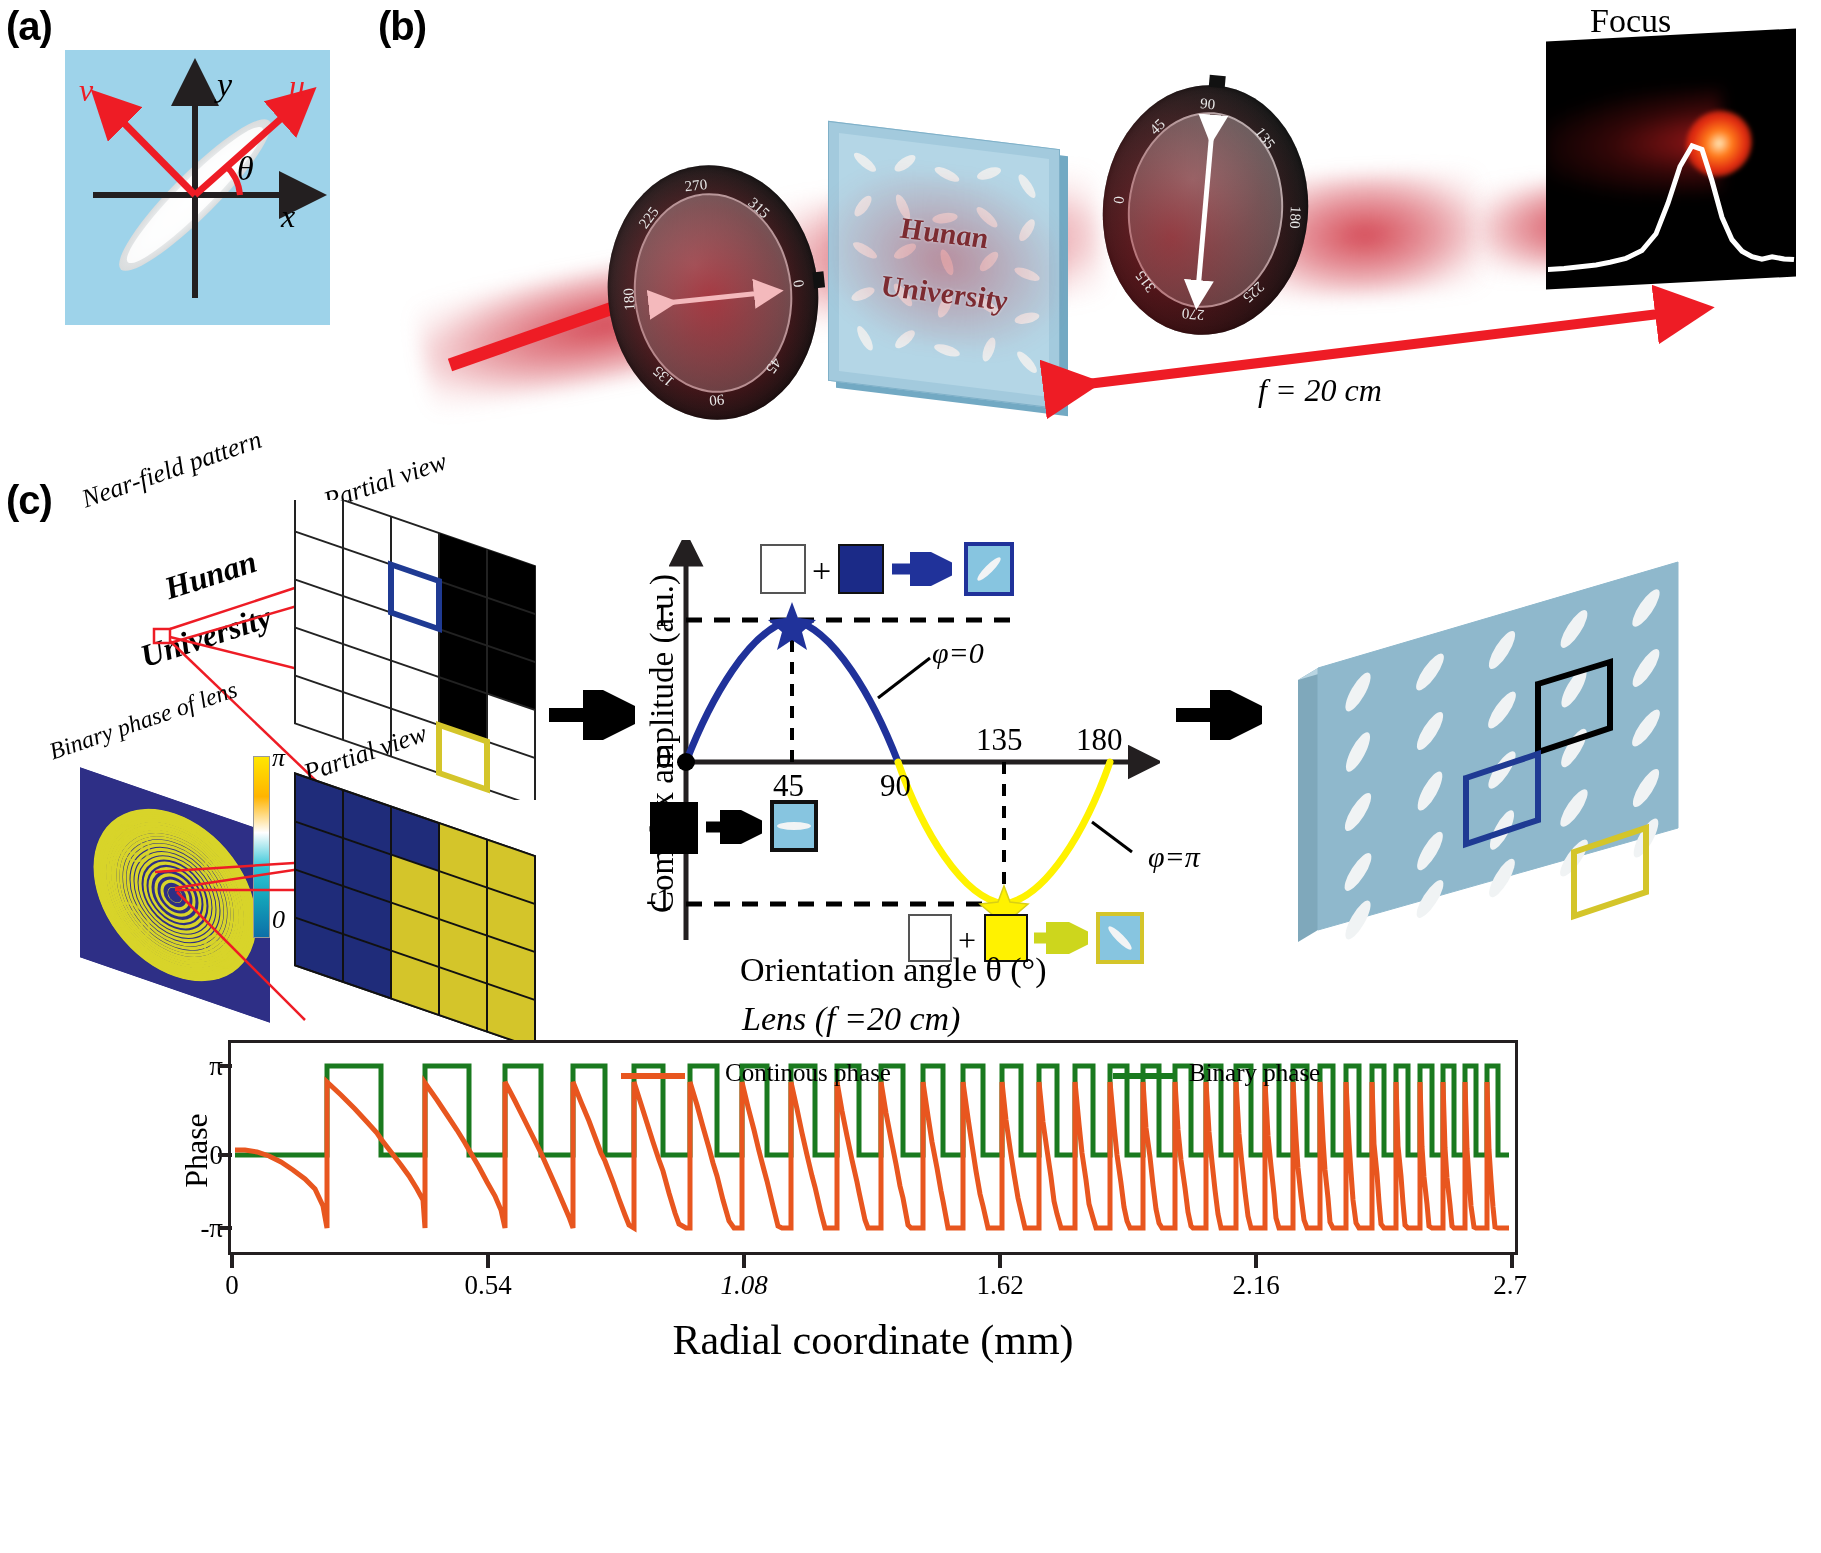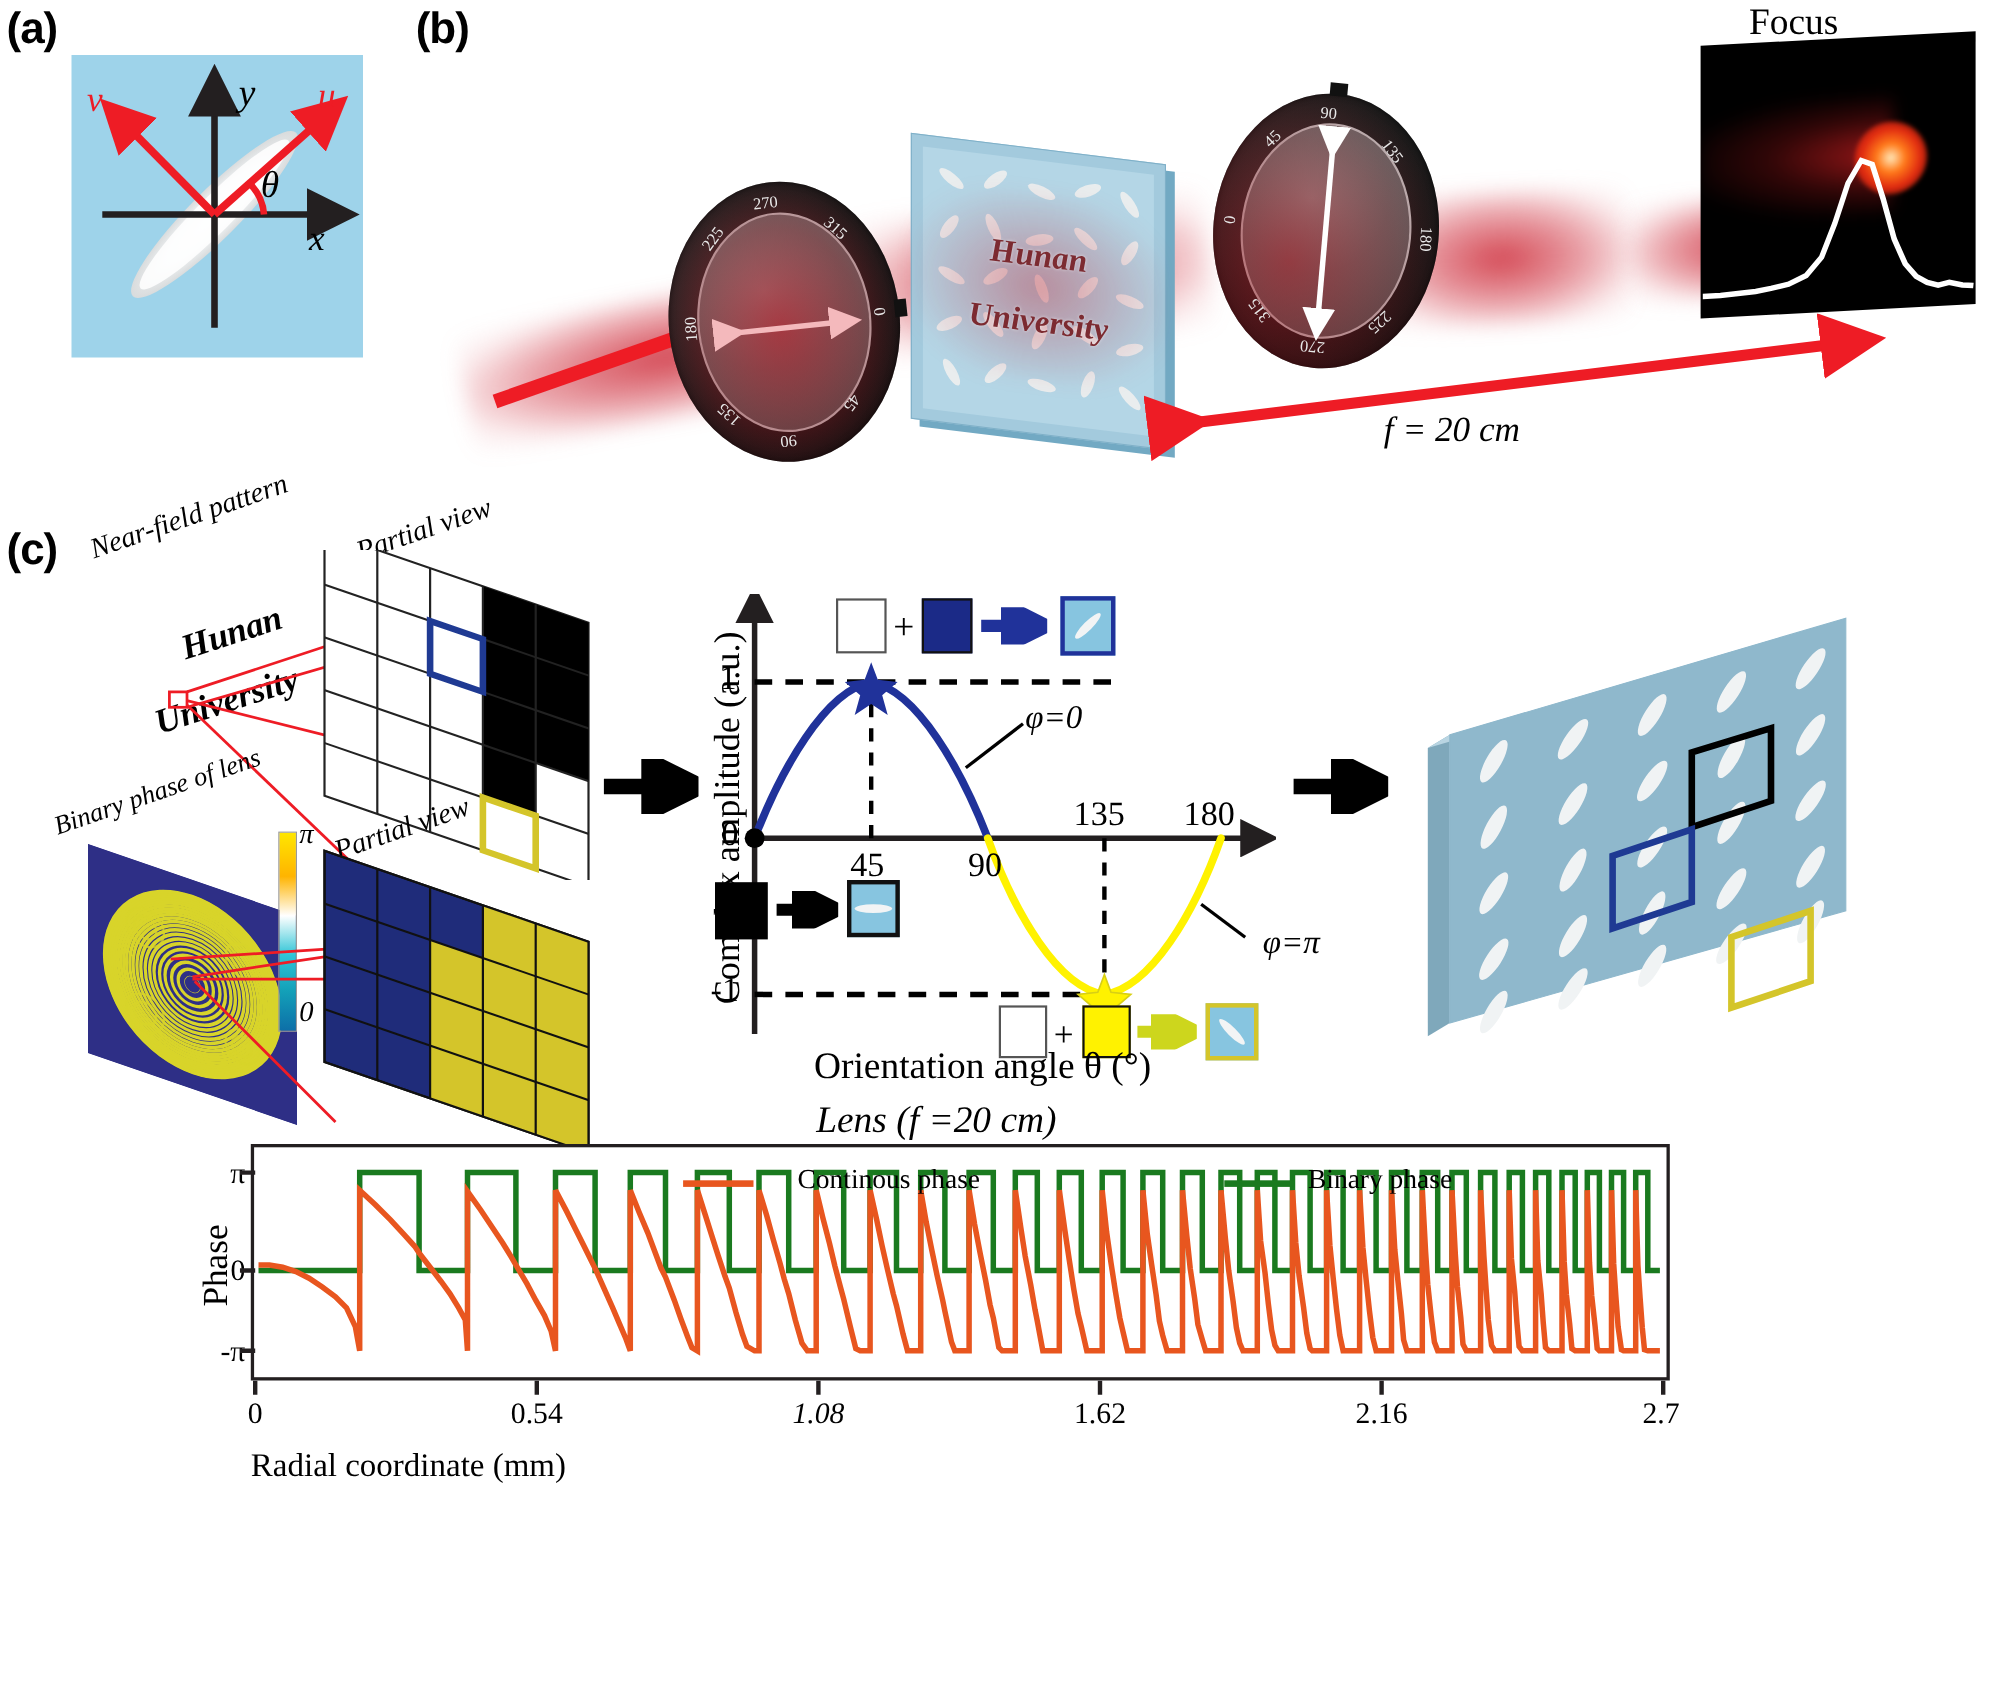--- a/index.html
+++ b/index.html
@@ -569,14 +569,14 @@
   <div class="xtick" style="left:-26px;top:230px;width:60px;">0</div>
   <div class="xtick" style="left:206px;top:230px;width:108px;">0.54</div>
   <div class="xtick" style="left:462px;top:230px;width:108px;font-style:italic;">1.08</div>
   <div class="xtick" style="left:718px;top:230px;width:108px;">1.62</div>
   <div class="xtick" style="left:974px;top:230px;width:108px;">2.16</div>
   <div class="xtick" style="left:1236px;top:230px;width:92px;">2.7</div>
 
   <div style="position:absolute;left:-152px;top:92px;width:240px;text-align:center;font-size:32px;
               transform:rotate(-90deg);white-space:nowrap;">Phase</div>
 
-  <div style="position:absolute;left:0;top:276px;width:1290px;text-align:left;font-size:30px;">Radial coordinate (mm)</div>
+  <div style="position:absolute;left:0;top:276px;width:1290px;text-align:center;font-size:42px;">Radial coordinate (mm)</div>
 </div>
 
 </body></html>

